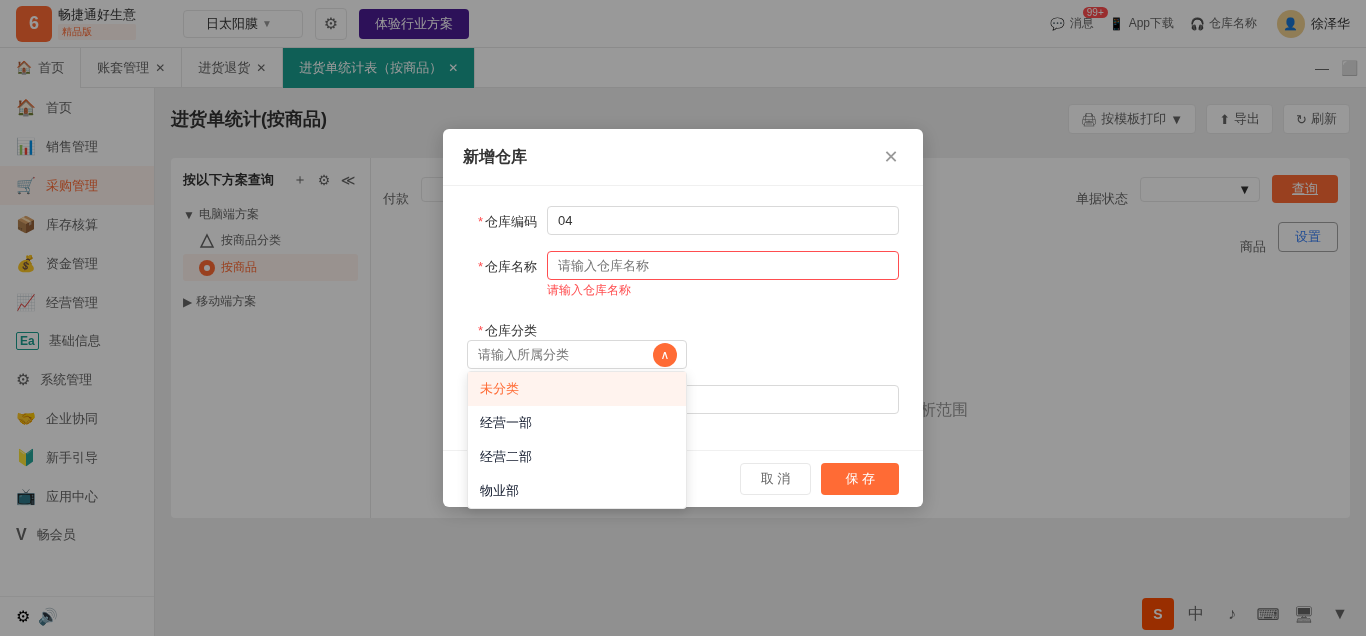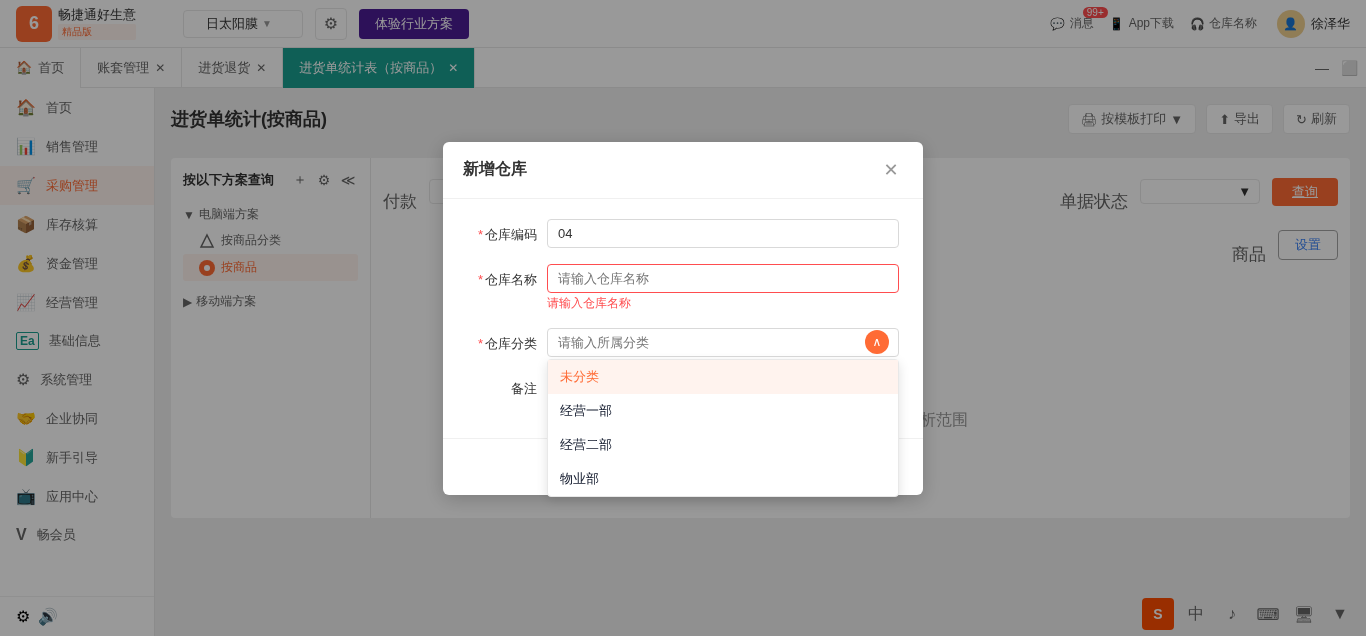--- a/index.html
+++ b/index.html
@@ -161,21 +161,21 @@
     }
     .scheme-item.active { background: #fff3ee; color: #ff6b35; }
 
     
     .filter-area {
       flex: 1; padding: 12px;
     }
     .filter-row {
       display: flex; align-items: center; gap: 12px; margin-bottom: 10px;
     }
-    .filter-label { font-size: 17px; color: #666; white-space: nowrap; margin-top: 20px; }
+    .filter-label { font-size: 13px; color: #666; white-space: nowrap; margin-top: 20px; }
     .filter-select {
       display: flex; align-items: center; gap: 4px;
       border: 1px solid #e8e8e8; border-radius: 4px; padding: 4px 8px;
       font-size: 13px; color: #333; cursor: pointer; min-width: 120px;
     }
     .query-btn {
       background: #ff6b35; color: #fff; border: none; border-radius: 4px;
       padding: 5px 20px; font-size: 13px; cursor: pointer; text-decoration: underline;
     }
     .settings-btn {
@@ -517,21 +517,21 @@
       </div>
 
       <div class="form-row">
         <label class="form-label required">仓库名称</label>
         <div class="form-field">
           <input type="text" class="form-input error" placeholder="请输入仓库名称" style="">
           <div class="error-msg">请输入仓库名称</div>
         </div>
       </div>
 
-      <div class="form-row" style="position:relative;">
+      <div class="form-row" style="position:relative;flex-direction:column;">
         <label class="form-label required">仓库分类</label>
         <div class="form-field select-wrapper">
           <input type="text" class="select-input" placeholder="请输入所属分类" style="">
           <div class="select-arrow">∧</div>
           
           <div class="dropdown-list">
             <div class="dropdown-item selected">未分类</div>
             <div class="dropdown-item">经营一部</div>
             <div class="dropdown-item">经营二部</div>
             <div class="dropdown-item">物业部</div>

